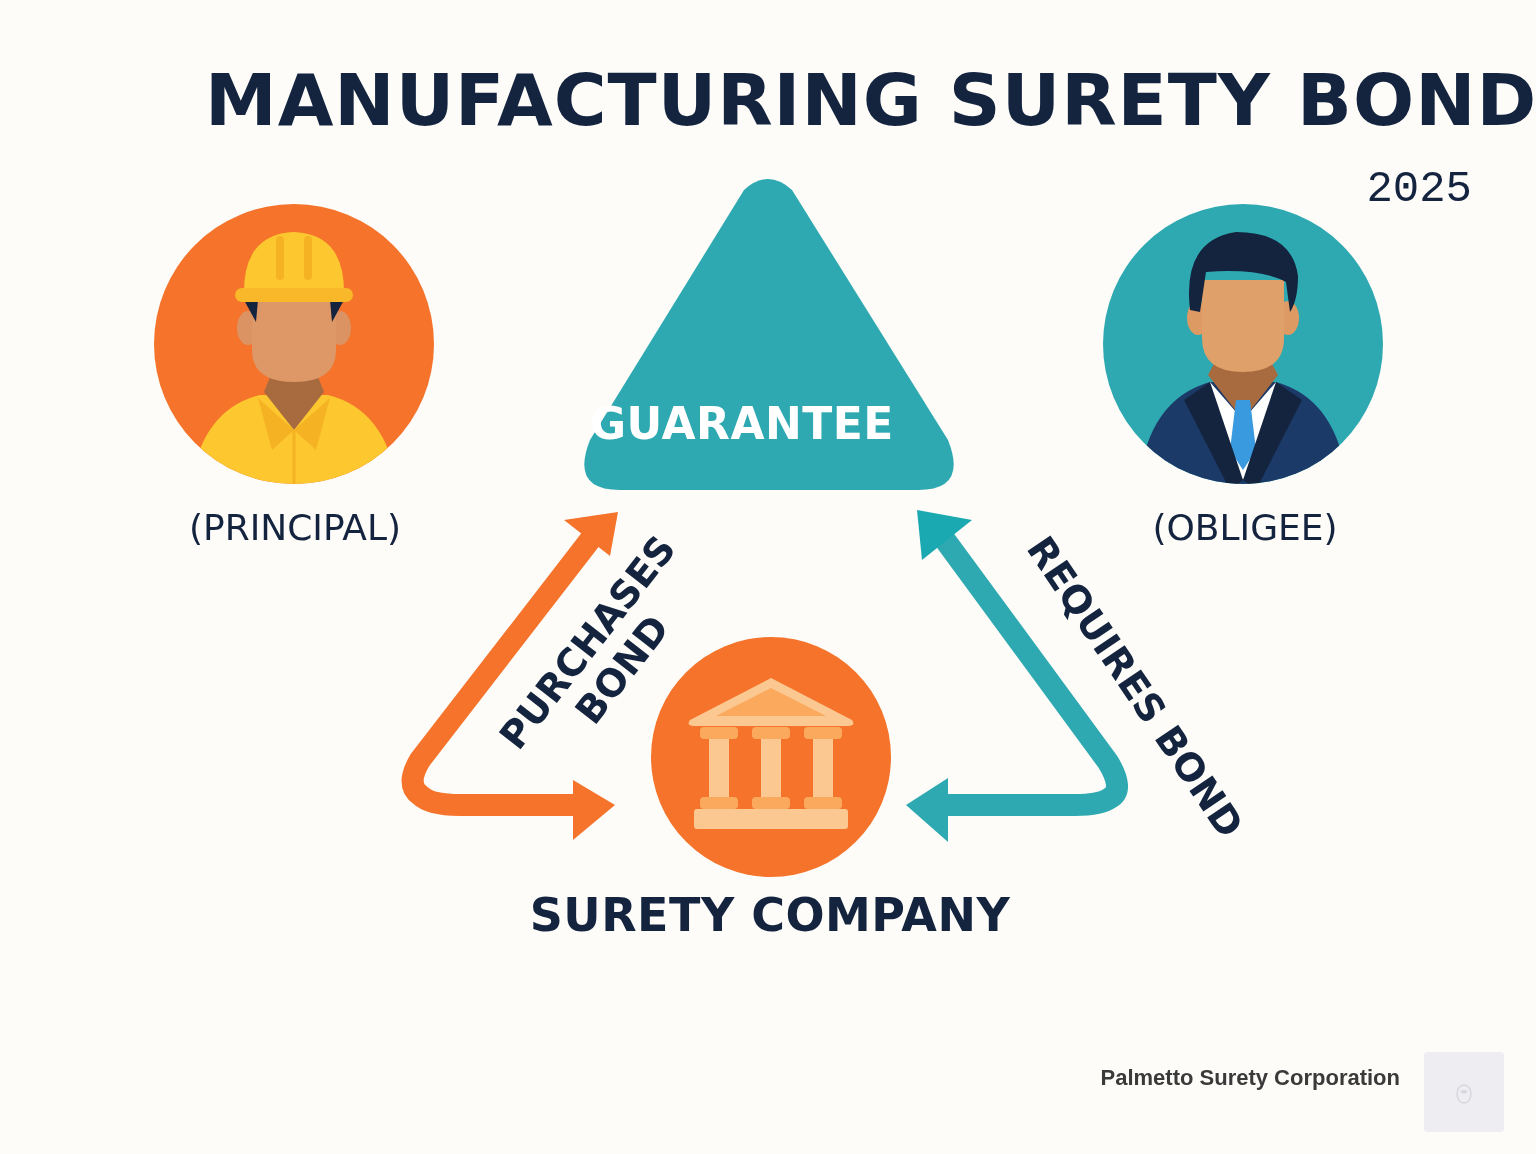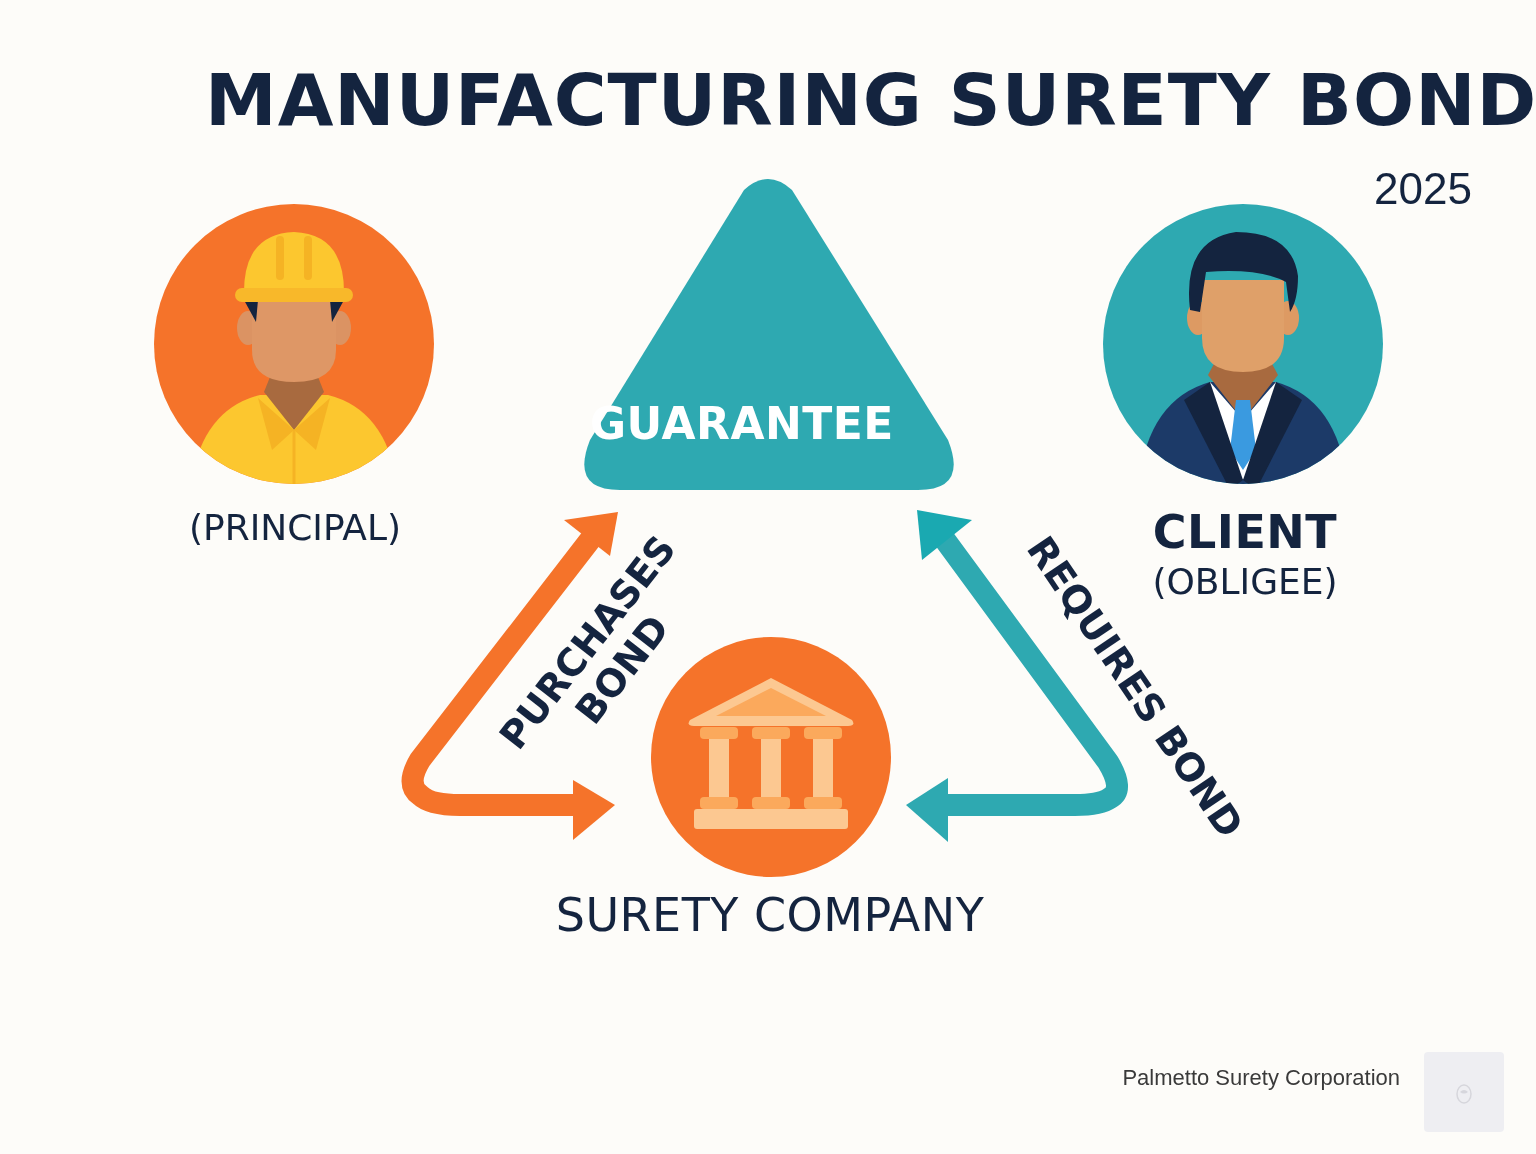--- a/index.html
+++ b/index.html
@@ -10,46 +10,46 @@
       position: relative;
     }
     .canvas { position: absolute; left: 0; top: 0; width: 1536px; height: 1154px; }
     .title {
       position: absolute; left: 205px; top: 58px;
       font-family: "DejaVu Sans", sans-serif; font-weight: bold;
       font-size: 72px; letter-spacing: 1px; color: #14243f; white-space: nowrap;
     }
     .year {
       position: absolute; right: 64px; top: 164px;
-      font-size: 44px; color: #14243f; font-family: Liberation Sans, sans-serif;
+      font-size: 44px; color: #14243f; font-family: Liberation Mono, monospace;
     }
     .role-label {
       position: absolute; text-align: center; color: #14243f;
       font-family: "DejaVu Sans", sans-serif;
     }
     .role-label .main { font-weight: bold; font-size: 46px; line-height: 54px; letter-spacing: 0.5px; }
     .role-label .sub { font-size: 36px; line-height: 46px; }
     .mfr-label { left: 60px; width: 470px; top: 505px; }
     .client-label { left: 1090px; width: 310px; top: 505px; }
     .surety-label {
       position: absolute; left: 480px; width: 580px; top: 888px; text-align: center;
-      font-weight: normal; font-size: 46px; color: #14243f; letter-spacing: 0.5px;
+      font-weight: bold; font-size: 46px; color: #14243f; letter-spacing: 0.5px;
     }
     .arrow-text {
       position: absolute; font-weight: bold; color: #14243f; font-size: 38px;
       line-height: 44px; text-align: center; white-space: nowrap;
       transform-origin: center center;
     }
     .purchases-text { left: 455px; top: 612px; width: 300px; transform: rotate(-52deg); }
     .requires-text { left: 935px; top: 665px; width: 400px; transform: rotate(56deg); }
     .footer {
       position: absolute; right: 136px; top: 1062px; text-align: right;
       font-family: "Liberation Sans", sans-serif;
     }
-    .footer .company { font-weight: normal; font-size: 22px; color: #3a3a3a; line-height: 32px; }
+    .footer .company { font-weight: bold; font-size: 22px; color: #3a3a3a; line-height: 32px; }
     .footer .site { font-size: 19px; color: #7a7a7a; line-height: 32px; }
     .logo-box {
       position: absolute; left: 1424px; top: 1052px; width: 80px; height: 80px;
       background: #eeeef2; border-radius: 4px;
     }
     .guarantee-text {
       position: absolute; left: 590px; width: 360px; top: 398px; 
       font-weight: bold; font-size: 44px; color: #ffffff; letter-spacing: 0.5px;
     }
   </style>
@@ -136,21 +136,20 @@
 <div class="title">MANUFACTURING SURETY BONDS</div>
 <div class="year">2025</div>
 
 <div class="guarantee-text">GUARANTEE</div>
 
 <div class="role-label mfr-label">
   <div class="sub">(PRINCIPAL)</div>
 </div>
 
 <div class="role-label client-label">
-  <div class="main">CLIENT</div>
   <div class="sub">(OBLIGEE)</div>
 </div>
 
 <div class="surety-label">SURETY COMPANY</div>
 
 <div class="arrow-text purchases-text">
   <div>PURCHASES</div>
   <div>BOND</div>
 </div>
 

